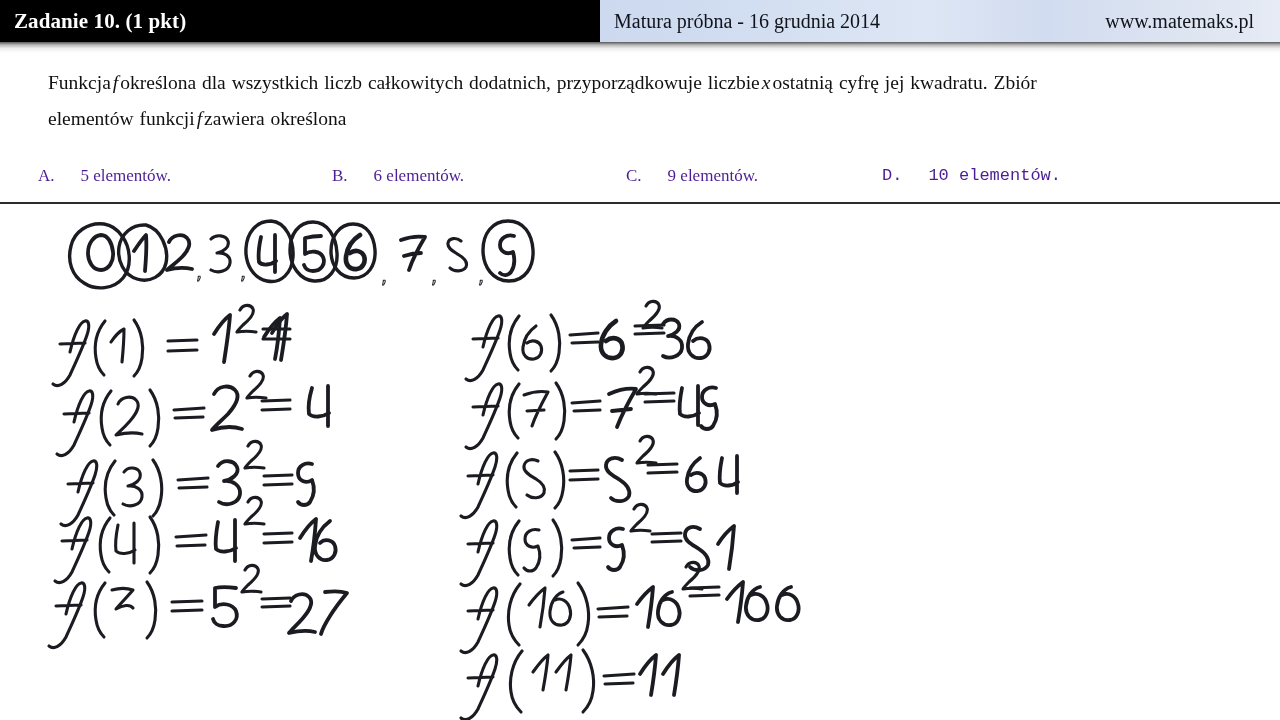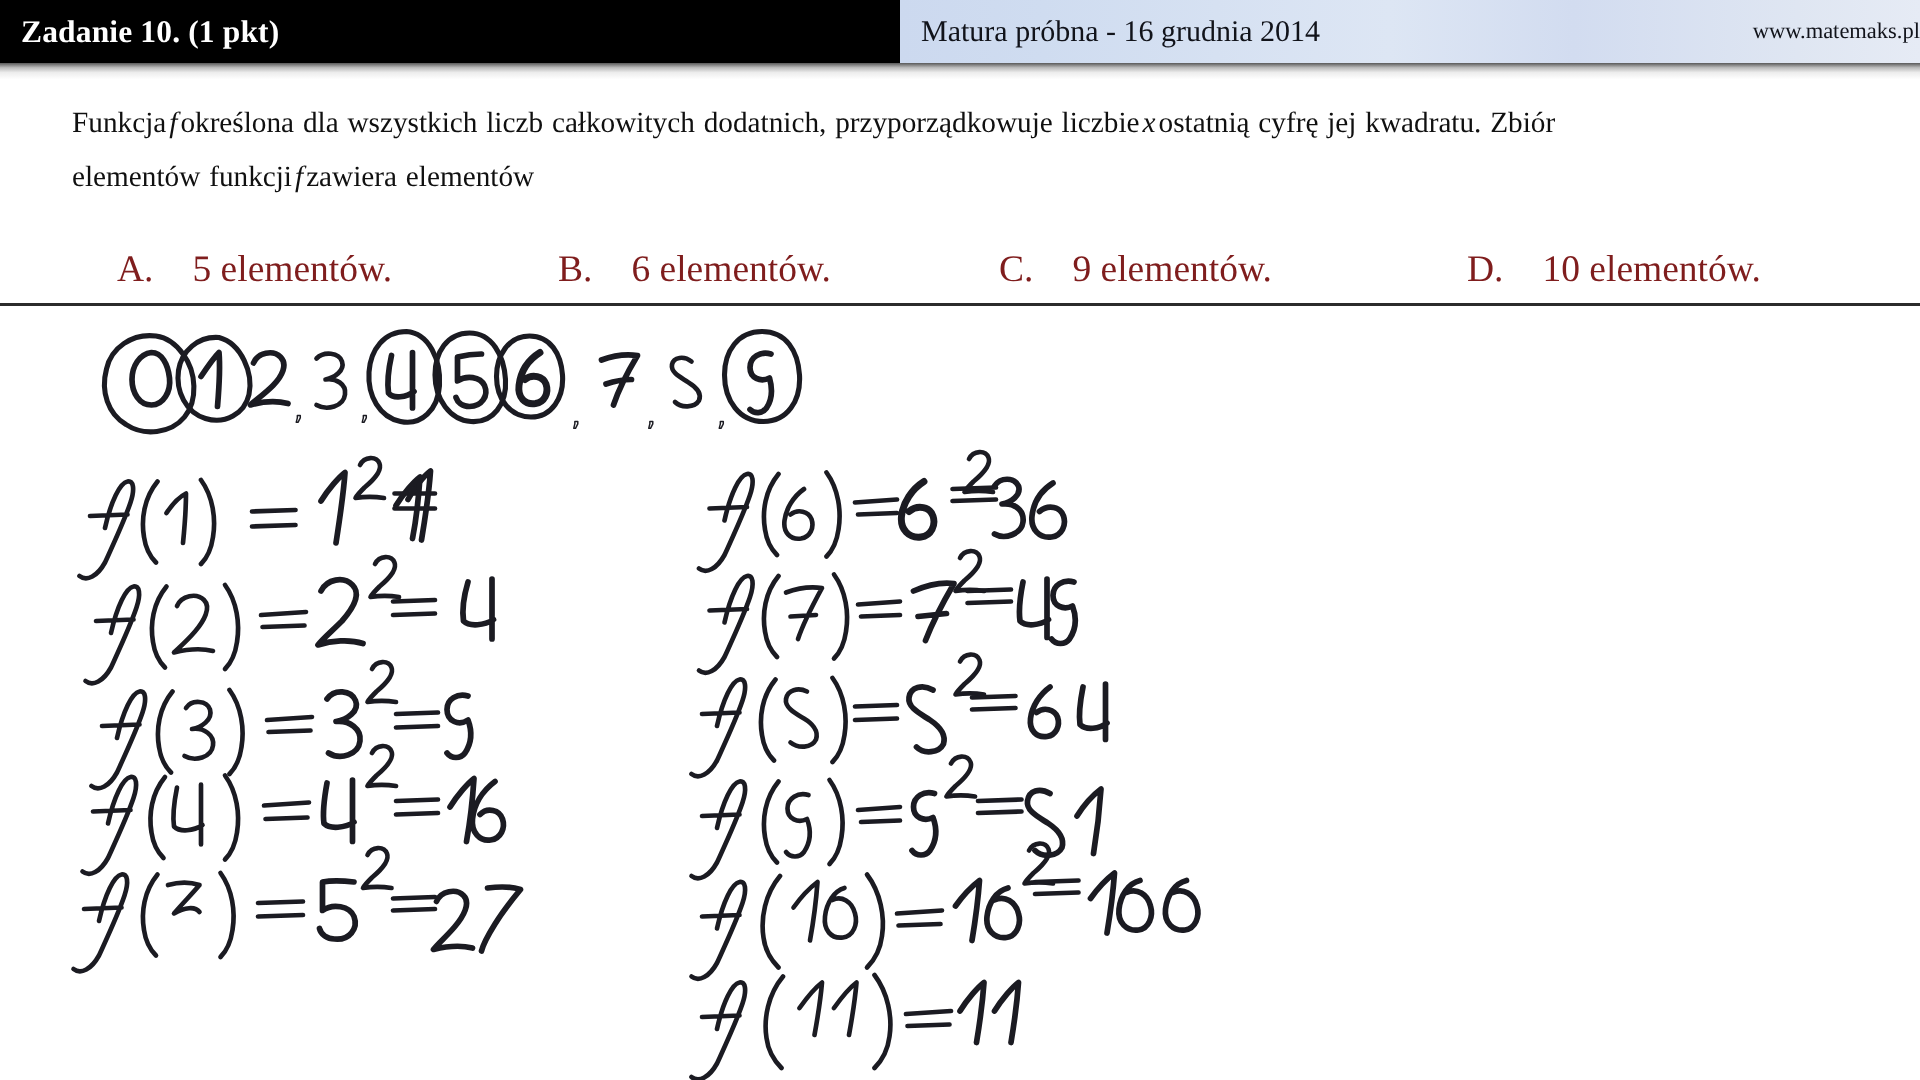--- a/index.html
+++ b/index.html
@@ -49,24 +49,24 @@
     position: relative;
   }
   #header-exam-label {
     color: #11131a;
     font-size: 20px;
     white-space: nowrap;
     margin-left: 14px;
   }
   #header-site-label {
     color: #11131a;
-    font-size: 15px;
+    font-size: 20px;
     white-space: nowrap;
     position: absolute;
-    right: 0;
+    right: 26px;
   }
   #header-shadow {
     position: absolute;
     left: 0; top: 42px;
     width: 1280px;
     height: 11px;
     background: linear-gradient(to bottom,
                 rgba(60,60,60,0.85) 0%,
                 rgba(130,130,130,0.55) 28%,
                 rgba(190,190,190,0.28) 58%,
@@ -96,31 +96,30 @@
 
   
   #answers-row {
     position: absolute;
     left: 0; top: 166px;
     width: 1280px;
     height: 36px;
   }
   .answer-option {
     position: absolute;
-    font-size: 25px;
-    color: #7f1d1d;
+    font-size: 17px;
+    color: #4c1d95;
     white-space: nowrap;
     top: 0;
-    margin-left: 40px;
   }
   .answer-letter { margin-right: 26px; }
   #answer-a { left: 38px; }
   #answer-b { left: 332px; }
   #answer-c { left: 626px; }
-  #answer-d { left: 938px; }
+  #answer-d { left: 882px; font-family: Liberation Mono, monospace; }
 
   #divider-line {
     position: absolute;
     left: 0; top: 202px;
     width: 1280px;
     height: 2px;
     background: #2b2b2b;
   }
 
   
@@ -158,21 +157,21 @@
     <span id="header-title">Zadanie 10. (1 pkt)</span>
   </div>
   <div id="header-right">
     <span id="header-exam-label">Matura próbna - 16 grudnia 2014</span>
     <span id="header-site-label">www.matemaks.pl</span>
   </div>
 </div>
 <div id="header-shadow"></div>
 
 <div id="question-block">
-  <p id="question-text"><span>Funkcja</span><span class="mathvar">f</span><span>określona  dla  wszystkich  liczb  całkowitych  dodatnich,  przyporządkowuje  liczbie</span><span class="mathvar">x</span><span>ostatnią  cyfrę  jej  kwadratu.  Zbiór</span><br><span>elementów funkcji</span><span class="mathvar">f</span><span>zawiera elementów</span></p>
+  <p id="question-text"><span>Funkcja</span><span class="mathvar">f</span><span>określona  dla  wszystkich  liczb  całkowitych  dodatnich,  przyporządkowuje  liczbie</span><span class="mathvar">x</span><span>ostatnią  cyfrę  jej  kwadratu.  Zbiór</span><br><span>elementów funkcji</span><span class="mathvar">f</span><span>zawiera określona</span></p>
 </div>
 
 <div id="answers-row">
   <div class="answer-option" id="answer-a">
     <span class="answer-letter">A.</span><span>5 elementów.</span>
   </div>
   <div class="answer-option" id="answer-b">
     <span class="answer-letter">B.</span><span>6 elementów.</span>
   </div>
   <div class="answer-option" id="answer-c">

